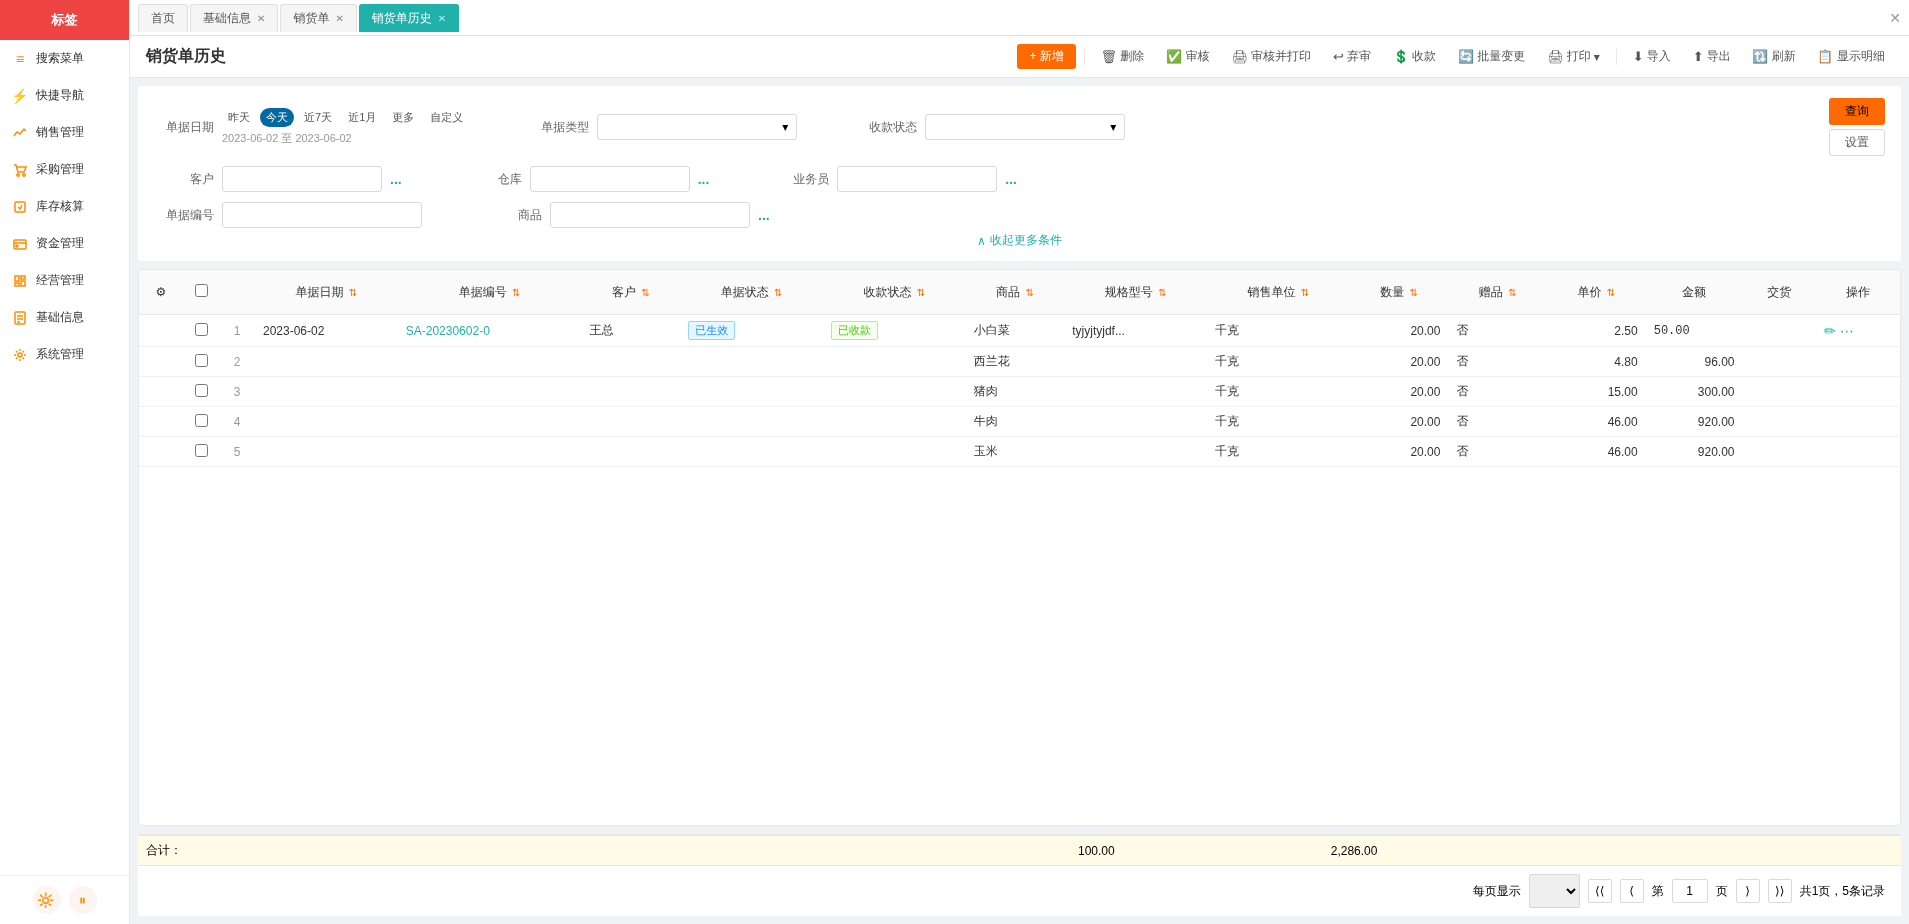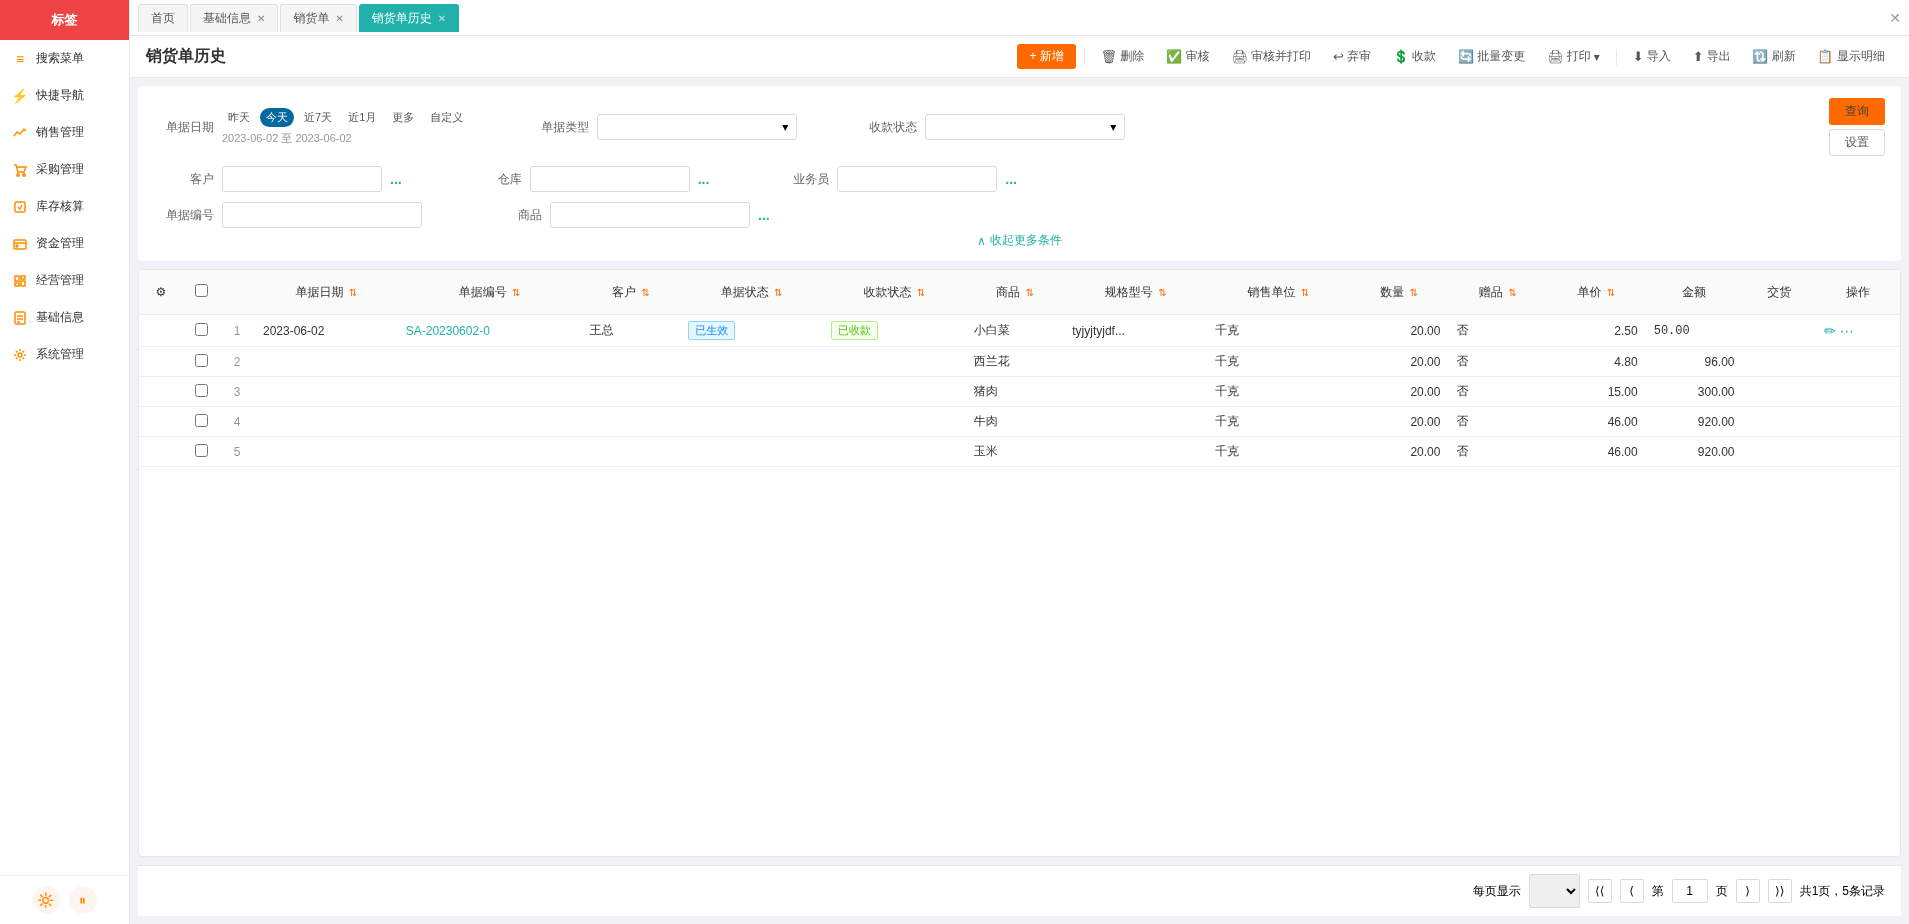--- a/index.html
+++ b/index.html
@@ -40,21 +40,21 @@
     .filter-item { display: flex; align-items: center; gap: 8px; }
     .filter-label { color: #666; white-space: nowrap; min-width: 60px; text-align: right; }
     .filter-input { border: 1px solid #d9d9d9; border-radius: 3px; padding: 3px 8px; font-size: 12px; height: 26px; width: 160px; outline: none; }
     .filter-select { border: 1px solid #d9d9d9; border-radius: 3px; padding: 3px 8px; font-size: 12px; height: 26px; width: 160px; background: #fff; cursor: pointer; display: flex; align-items: center; justify-content: space-between; }
     .date-pills { display: flex; gap: 4px; align-items: center; }
     .date-pill { padding: 2px 6px; border-radius: 3px; cursor: pointer; font-size: 11px; color: #555; }
     .date-pill.active { background: #0369a1; color: white; border-radius: 10px; }
     .date-display { font-size: 11px; color: #999; }
     .collapse-btn { display: flex; align-items: center; gap: 4px; color: #20b2aa; cursor: pointer; font-size: 12px; margin-top: 4px; justify-content: center; }
     .ellipsis-btn { color: #20b2aa; cursor: pointer; font-size: 14px; font-weight: bold; }
-    .query-btn { background: #ff6a00; color: #404040; border: none; padding: 5px 16px; border-radius: 3px; cursor: pointer; font-size: 12px; }
+    .query-btn { background: #ff6a00; color: #000000; border: none; padding: 5px 16px; border-radius: 3px; cursor: pointer; font-size: 12px; }
     .setting-btn { background: #fff; color: #555; border: 1px solid #d9d9d9; padding: 4px 12px; border-radius: 3px; cursor: pointer; font-size: 12px; }
 
     
     .table-container { background: #fff; margin: 0 8px 8px 8px; border-radius: 4px; flex: 1; overflow: auto; border: 1px solid #e8e8e8; }
     table { width: 100%; border-collapse: collapse; font-size: 12px; }
     thead th { background: #fafafa; border-bottom: 1px solid #e8e8e8; padding: 8px 8px; color: #333; font-weight: normal; white-space: nowrap; position: sticky; top: 0; z-index: 1; }
     thead th.sortable { cursor: pointer; }
     tbody td { border-bottom: 1px solid #f0f0f0; padding: 6px 8px; color: #333; white-space: nowrap; }
     .status-badge { display: inline-block; padding: 1px 6px; border-radius: 2px; font-size: 11px; }
     .status-effective { background: #e6f7ff; color: #1890ff; border: 1px solid #91d5ff; }
@@ -545,20 +545,27 @@
       <td style="text-align:right;">920.00</td>
       <td></td>
       <td>
         
       </td>
     </tr>
           </tbody>
       </table>
     </div>
 
+    <div class="table-footer">
+      <span>合计：</span>
+      <span style="display:inline-block; width:880px;"></span>
+      <span>100.00</span>
+      <span style="display:inline-block; width:200px;"></span>
+      <span>2,286.00</span>
+    </div>
 
     <div class="pagination-bar">
       <span>每页显示</span>
       <select class="page-size-select">
         <option value="50">50</option>
         <option value="100">100</option>
         <option value="200">200</option>
       </select>
       <button class="page-btn">⟨⟨</button>
       <button class="page-btn">⟨</button>

